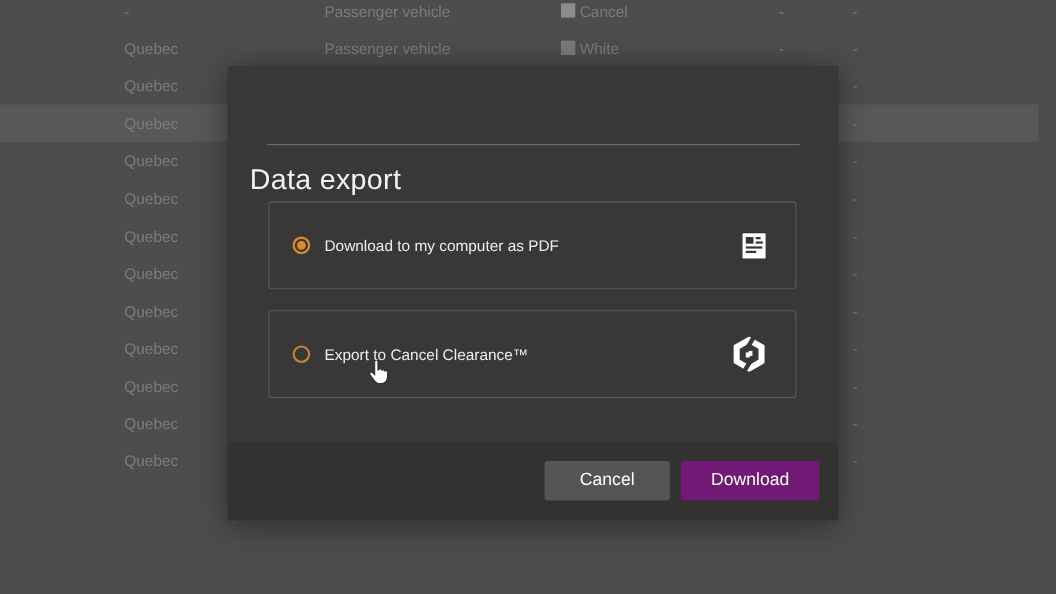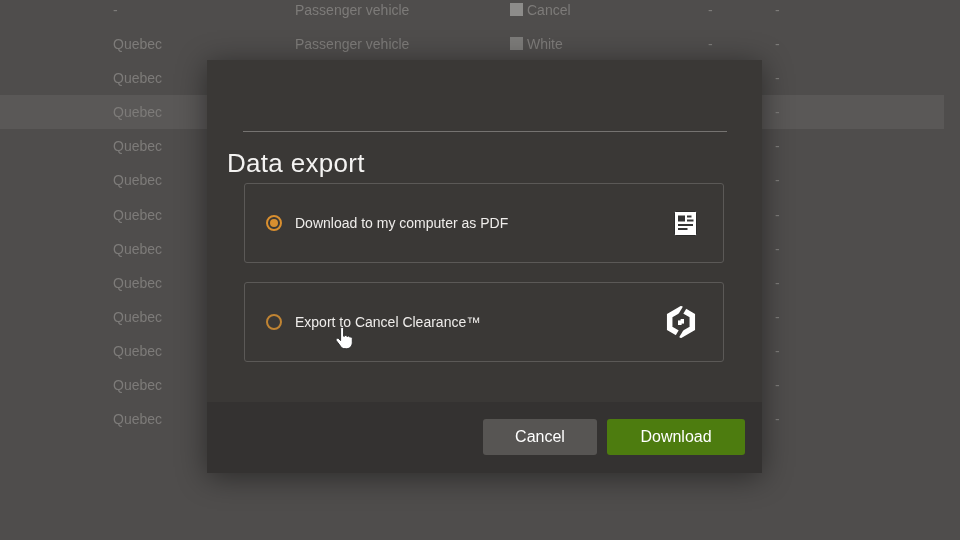--- a/index.html
+++ b/index.html
@@ -51,21 +51,21 @@
   
   .modal-footer{
     position:absolute;left:0;bottom:0;width:100%;height:71px;background:#343231;
   }
   .footer-buttons{position:absolute;right:17px;top:17px;display:flex;gap:10px;}
   .btn{
     height:36px;border:none;border-radius:3px;font-size:16px;color:#ffffff;
     font-family:Liberation Sans, sans-serif;cursor:pointer;display:flex;align-items:center;justify-content:center;
   }
   .btn-cancel{width:114px;background:#575553;}
-  .btn-download{width:138px;background:#4d7c0f;}
+  .btn-download{width:126px;background:#701a75;}
   
   .cursor{position:absolute;left:335px;top:327px;pointer-events:none;}
 </style>
 </head>
 <body>
 
 <div class="bg-table">
 
     <div class="bg-row">
       <span class="bg-cell cell-province">-</span>

